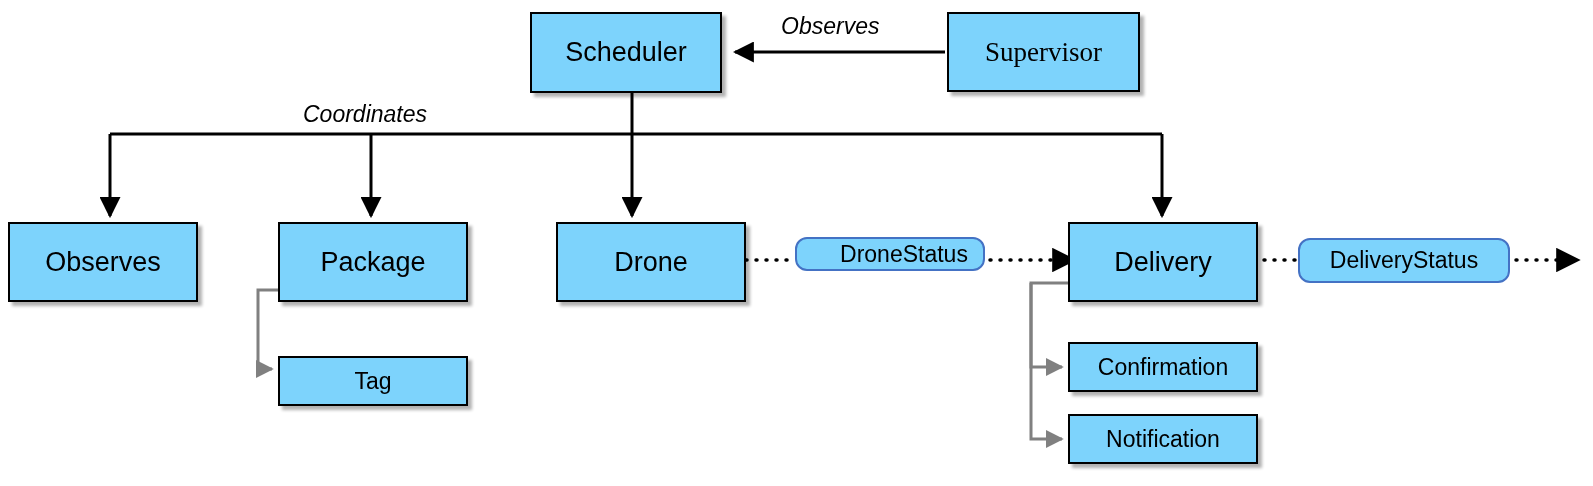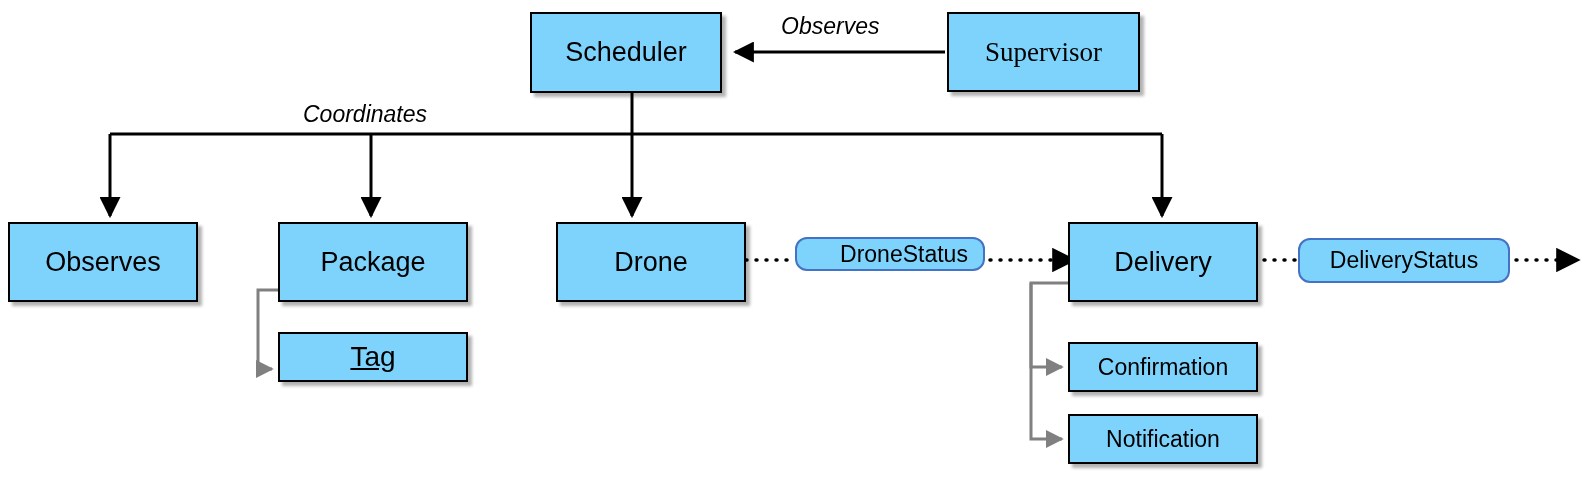--- a/index.html
+++ b/index.html
@@ -118,21 +118,21 @@
   </div>
 
   <div class="node status" style="left:795px; top:237px; width:190px; height:34px; font-size:23px;padding-left:28px;">
     <span class="node-label">DroneStatus</span>
   </div>
 
   <div class="node status" style="left:1298px; top:238px; width:212px; height:45px; font-size:23px;">
     <span class="node-label">DeliveryStatus</span>
   </div>
 
-  <div class="node solid" style="left:278px; top:332px; width:190px; height:50px; font-size:28px;text-decoration:underline;">
+  <div class="node solid" style="left:278px; top:356px; width:190px; height:50px; font-size:23px;">
     <span class="node-label">Tag</span>
   </div>
 
   <div class="node solid" style="left:1068px; top:342px; width:190px; height:50px; font-size:23px;">
     <span class="node-label">Confirmation</span>
   </div>
 
   <div class="node solid" style="left:1068px; top:414px; width:190px; height:50px; font-size:23px;">
     <span class="node-label">Notification</span>
   </div>

